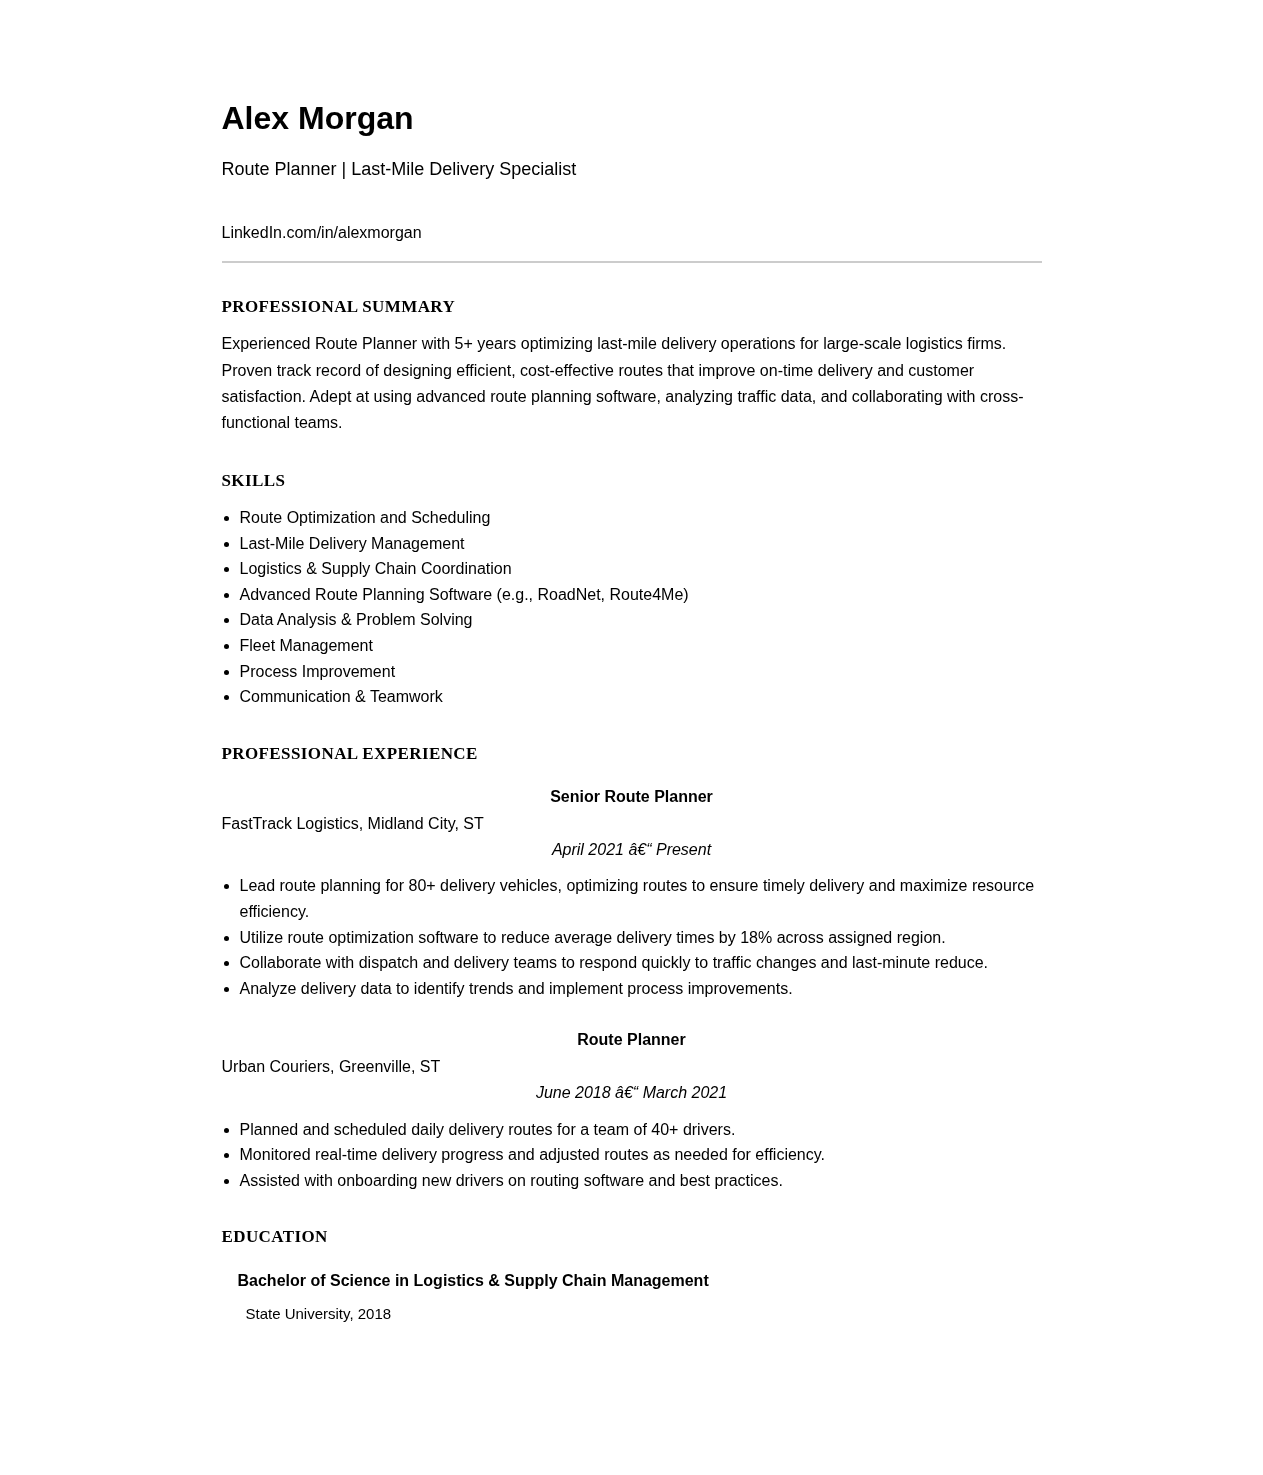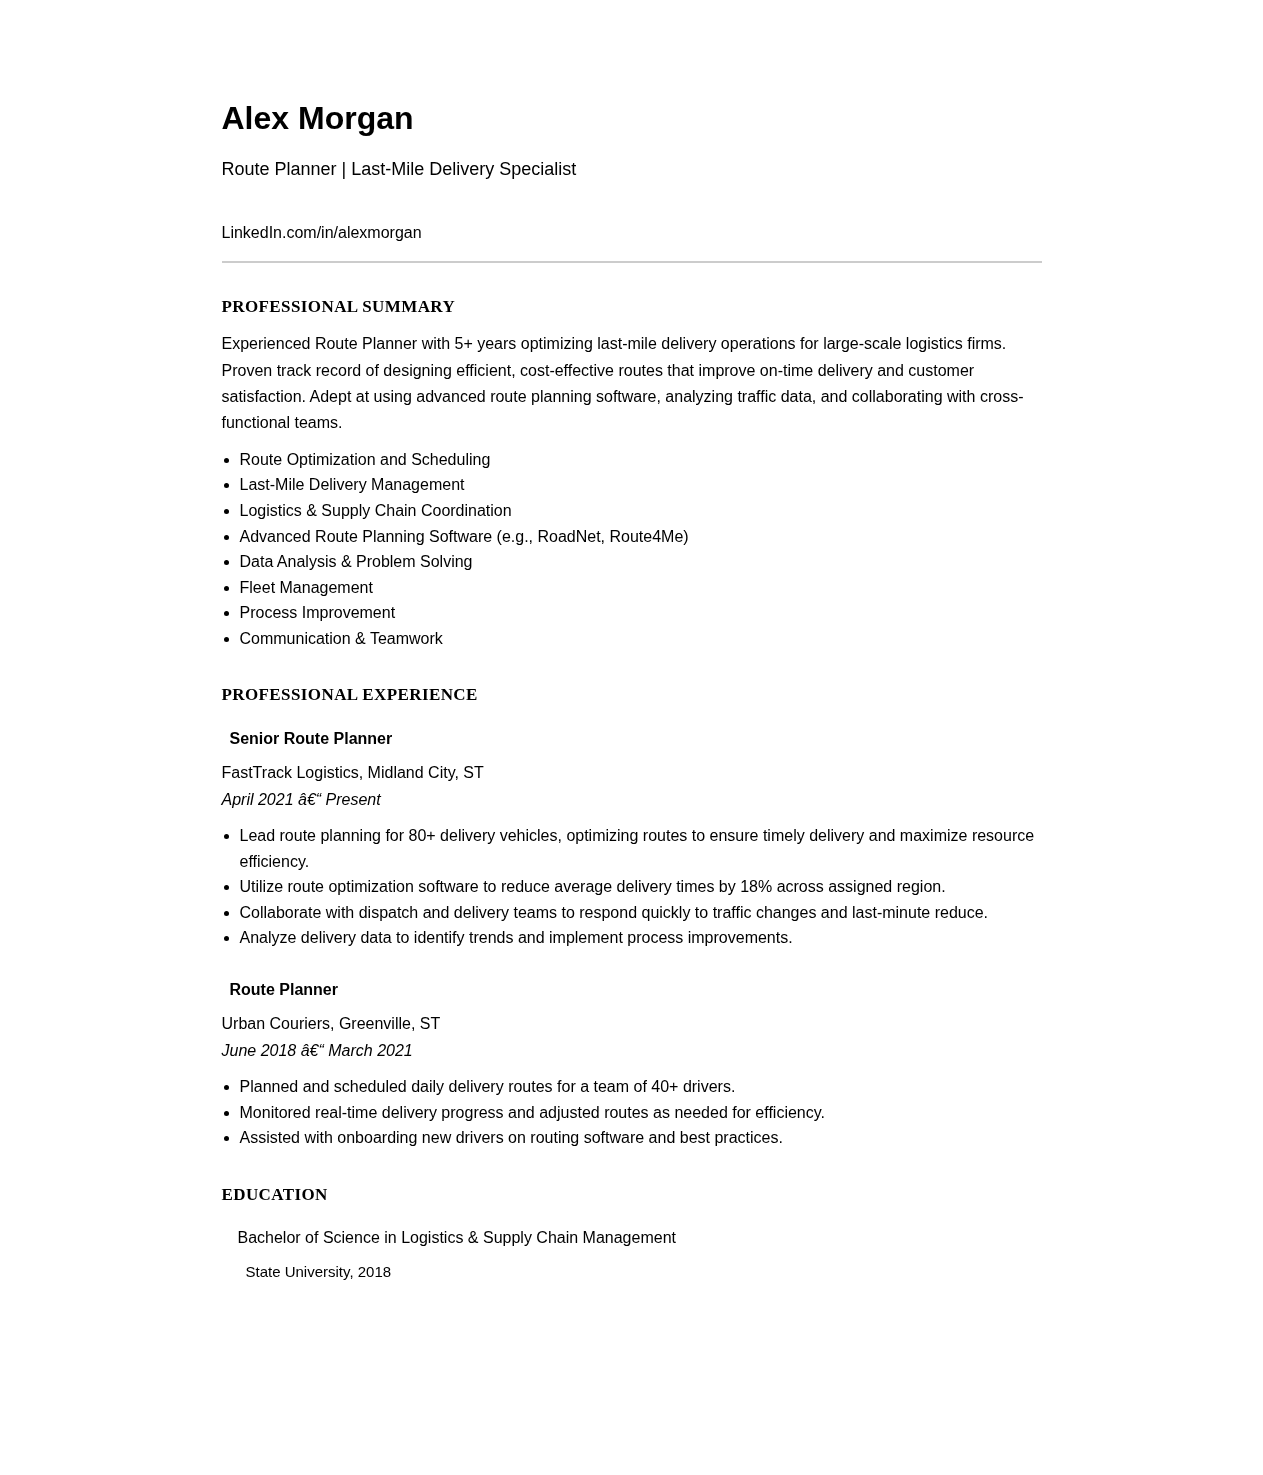--- a/index.html
+++ b/index.html
@@ -65,39 +65,41 @@
   .job {
     margin-top: 20px;
   }
   .job + .job {
     margin-top: 26px;
   }
   .job-title {
     font-size: 16px;
     font-weight: bold;
     line-height: 1.65;
-    margin: 8px;
+    margin: 0;
+    text-align: center;
   }
   .job-company {
     font-size: 16px;
     line-height: 1.65;
     margin: 0;
   }
   .job-dates {
     font-size: 16px;
     font-style: italic;
     line-height: 1.65;
     margin: 0;
+    text-align: center;
   }
   .edu {
     margin: 20px 0 0 16px;
   }
   .edu-degree {
     font-size: 16px;
-    font-weight: normal;
+    font-weight: bold;
     line-height: 1.65;
     margin: 0;
   }
   .edu-school {
     font-size: 15px;
     line-height: 1.65;
     margin: 8px;
   }
 </style>
 </head>
@@ -115,20 +117,21 @@
   </p>
 
   <hr class="divider">
 
   <section>
     <h2 class="section-heading">PROFESSIONAL SUMMARY</h2>
     <p class="body-text">Experienced Route Planner with 5+ years optimizing last-mile delivery operations for large-scale logistics firms. Proven track record of designing efficient, cost-effective routes that improve on-time delivery and customer satisfaction. Adept at using advanced route planning software, analyzing traffic data, and collaborating with cross-functional teams.</p>
   </section>
 
   <section>
+    <h2 class="section-heading">SKILLS</h2>
     <ul class="bullet-list">
       <li>Route Optimization and Scheduling</li>
       <li>Last-Mile Delivery Management</li>
       <li>Logistics &amp; Supply Chain Coordination</li>
       <li>Advanced Route Planning Software (e.g., RoadNet, Route4Me)</li>
       <li>Data Analysis &amp; Problem Solving</li>
       <li>Fleet Management</li>
       <li>Process Improvement</li>
       <li>Communication &amp; Teamwork</li>
     </ul>

